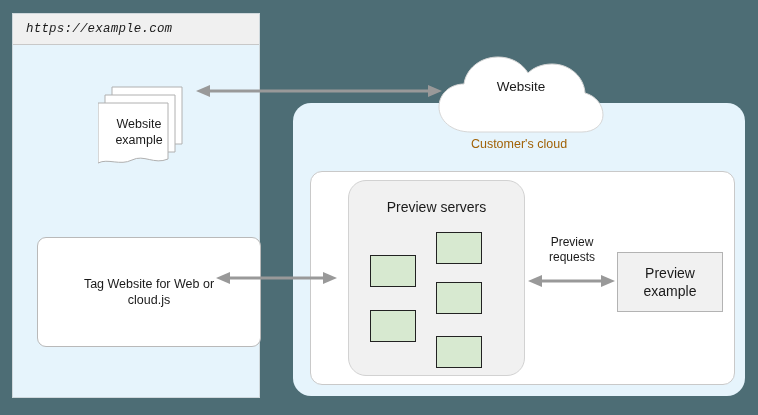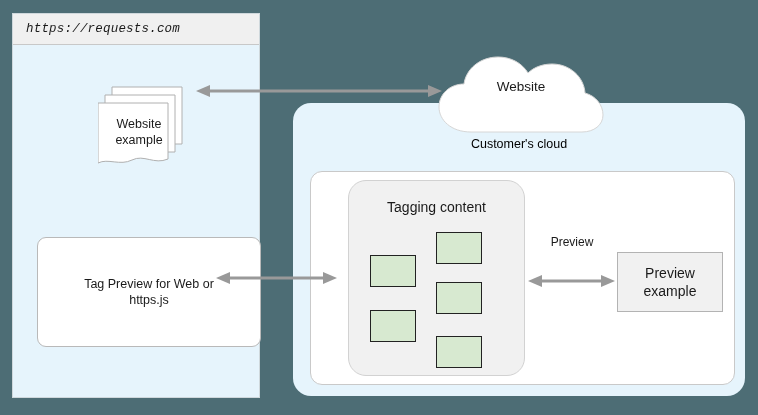--- a/index.html
+++ b/index.html
@@ -102,21 +102,21 @@
     border-radius: 18px;
     box-sizing: border-box;
   }
   .customer-cloud-label {
     position: absolute;
     left: 0;
     top: 34px;
     width: 100%;
     text-align: center;
     font-size: 12.5px;
-    color: #000000;
+    color: #a16207;
   }
 
   
   .inner-panel {
     position: absolute;
     left: 310px;
     top: 171px;
     width: 425px;
     height: 214px;
     background: #ffffff;
@@ -217,60 +217,61 @@
   }
 </style>
 </head>
 <body>
 
 <div id="canvas">
 
   <div class="browser-panel">
 
     <div class="url-bar">
-      <span class="url-text">https://requests.com</span>
+      <span class="url-text">https://example.com</span>
     </div>
 
     <div class="doc-stack">
       <svg width="100" height="100" viewBox="0 0 100 100">
         <path d="M14 11 H84 V68 H14 Z" fill="#ffffff" stroke="#b0b0b0" stroke-width="1"></path>
         <path d="M7 19 H77 V76 H7 Z" fill="#ffffff" stroke="#b0b0b0" stroke-width="1"></path>
         <path d="M0 27 H70 V83 C56 89 46 78 34 84 C22 90 10 82 0 87 Z" fill="#ffffff" stroke="#b0b0b0" stroke-width="1"></path>
       </svg>
       <div class="doc-label">
         <div>Website</div>
         <div>example</div>
       </div>
     </div>
 
     <div class="tagmgr-box">
       <div class="tagmgr-label">
-        <div>Tag Preview for Web or</div>
-        <div>https.js</div>
+        <div>Tag Website for Web or</div>
+        <div>cloud.js</div>
       </div>
     </div>
   </div>
 
   <div class="customer-cloud">
     <div class="customer-cloud-label">Customer's cloud</div>
   </div>
 
   <div class="inner-panel"></div>
 
   <div class="tagging-box">
-    <div class="tagging-label">Tagging content</div>
+    <div class="tagging-label">Preview servers</div>
   </div>
   <div class="green-node" style="left:370px; top:255px;"></div>
   <div class="green-node" style="left:370px; top:310px;"></div>
   <div class="green-node" style="left:436px; top:232px;"></div>
   <div class="green-node" style="left:436px; top:282px;"></div>
   <div class="green-node" style="left:436px; top:336px;"></div>
 
   <div class="preview-requests-label">
     <div>Preview</div>
+    <div>requests</div>
   </div>
 
   <div class="preview-server">
     <div class="preview-server-label">
       <div>Preview</div>
       <div>example</div>
     </div>
   </div>
 
   <div class="cloud">

